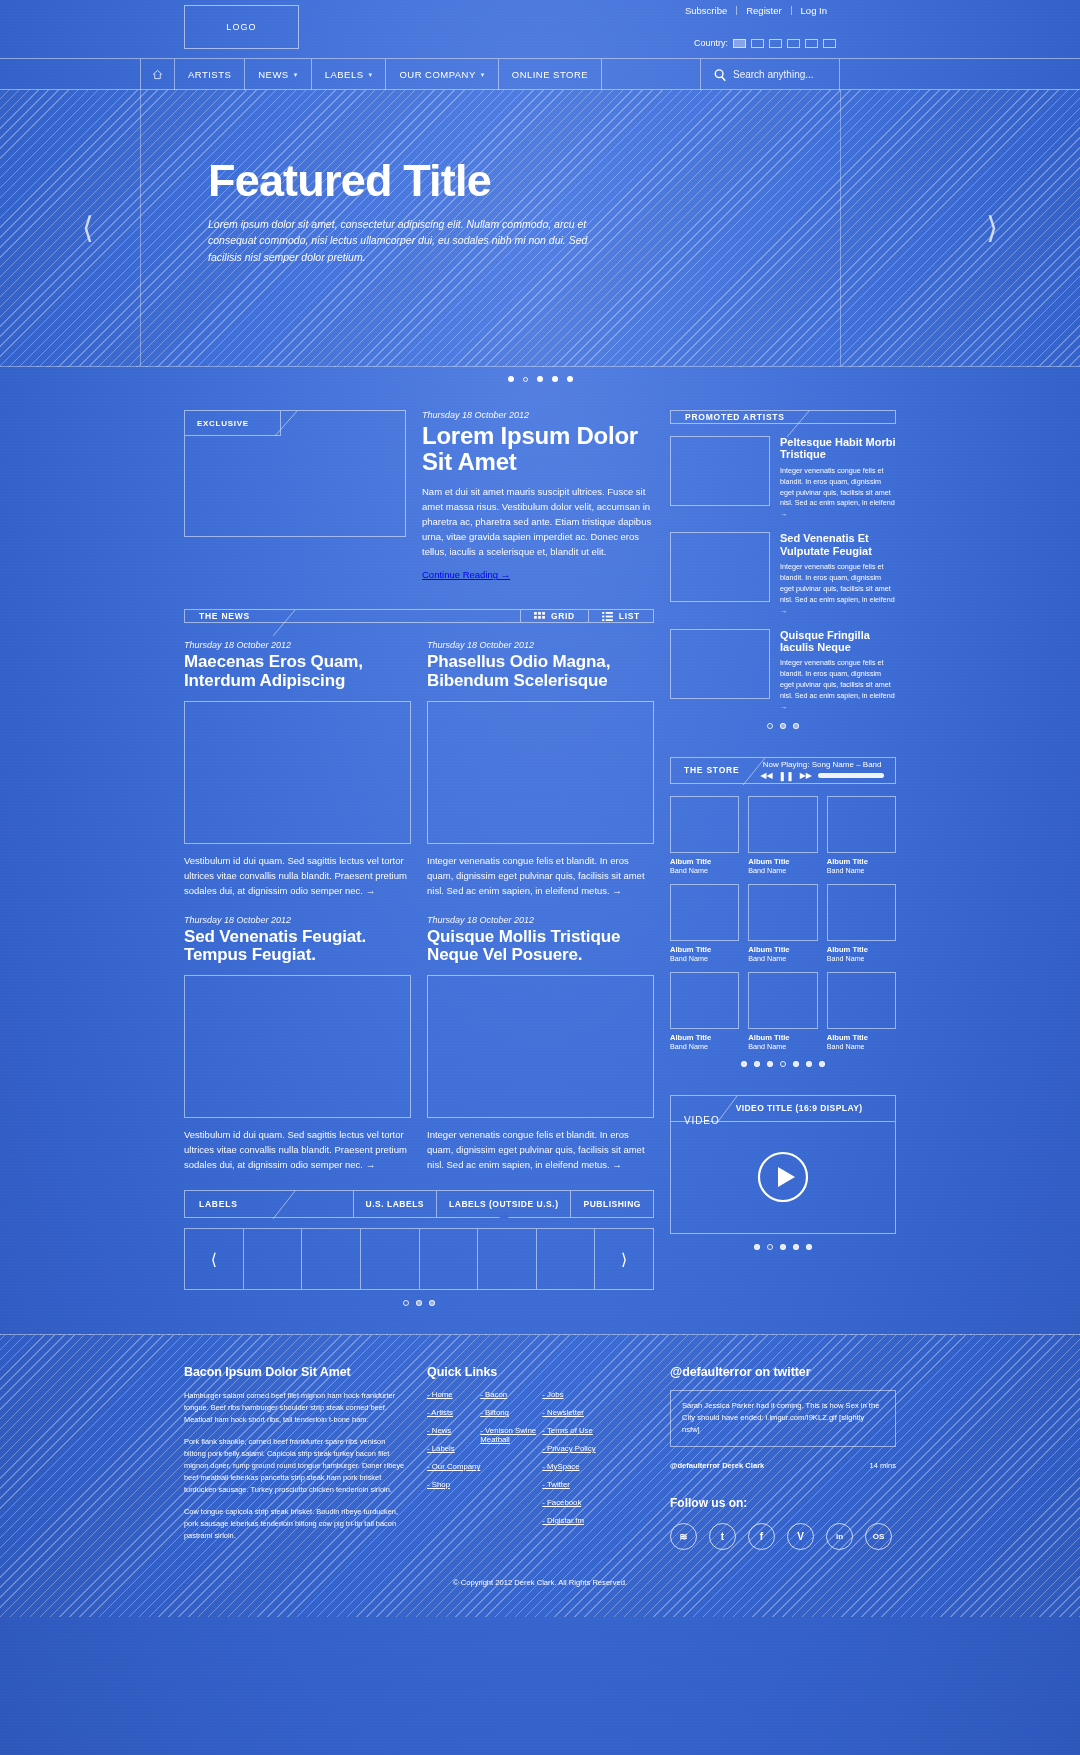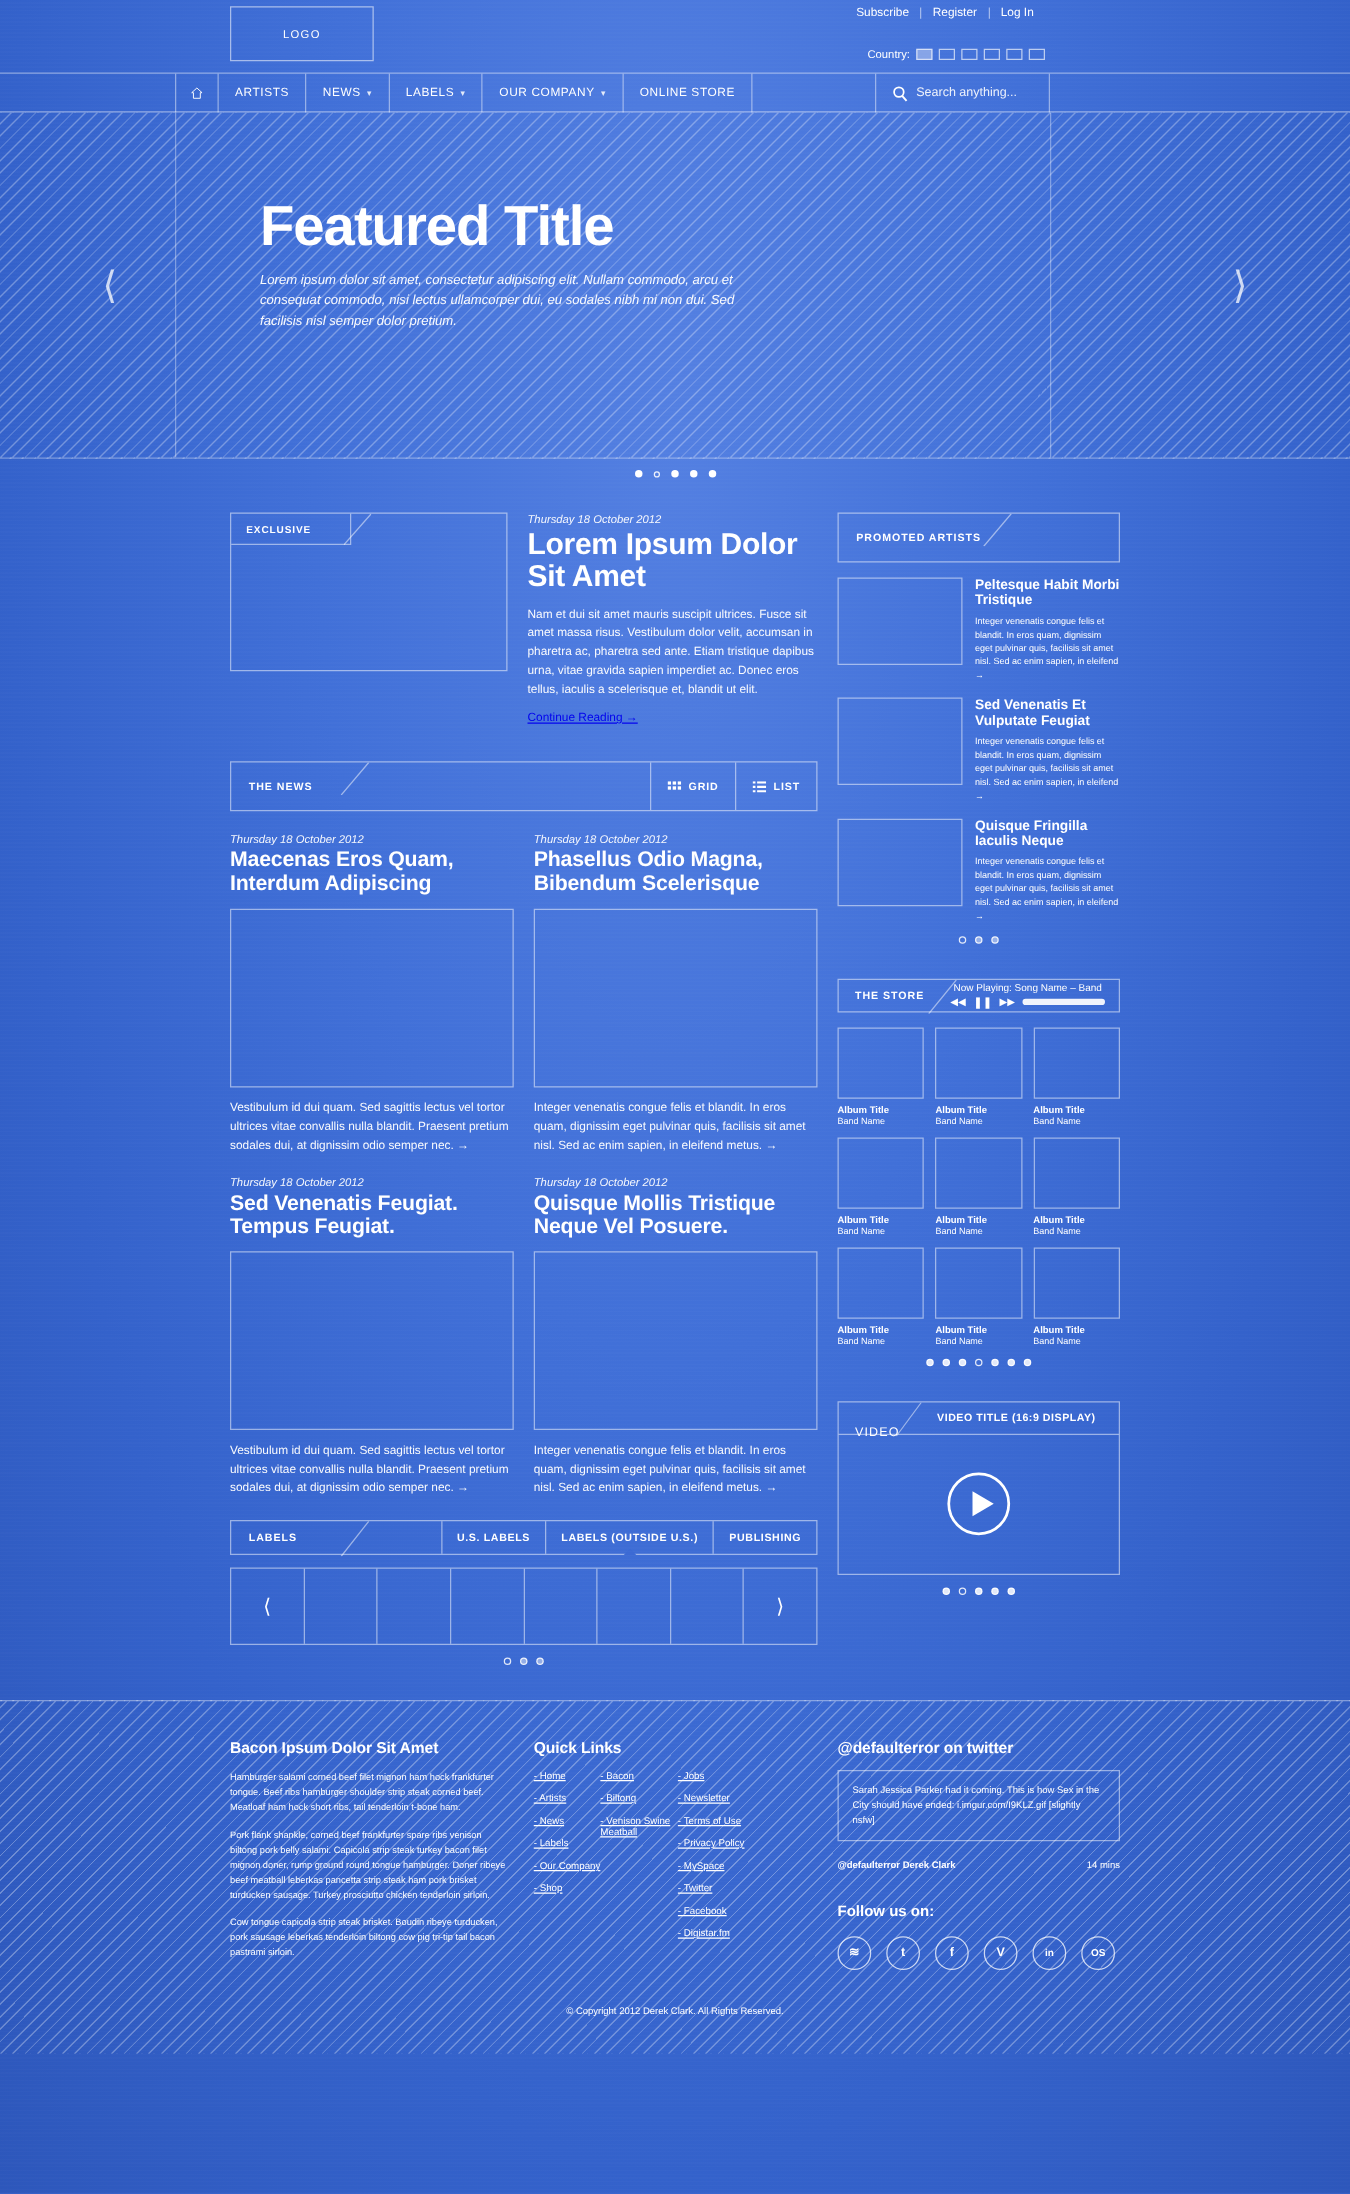--- a/index.html
+++ b/index.html
@@ -115,21 +115,21 @@
   }
   .arrow-l { left: 82px; } .arrow-r { right: 82px; }
   .dots { display: flex; gap: 9px; justify-content: center; align-items: center; }
   .dot { width: 6px; height: 6px; border-radius: 50%; background: #fff; }
   .dot.hollow { background: transparent; border: 1px solid rgba(255,255,255,.9); width:5px; height:5px; }
   .hero-dots { padding: 9px 0 0; }
 
   
   .panel-head {
     position: relative;
-    height: 40px;
+    height: 14px;
     border: 1px solid rgba(255,255,255,.5);
     display: flex; align-items: center;
   }
   .panel-head .title {
     font-size: 8.5px; font-weight: bold; letter-spacing: .09em;
     padding-left: 14px;
   }
   .slash {
     position: absolute; left: 0; top: 0; bottom: 0; pointer-events: none;
   }
@@ -191,21 +191,21 @@
   .np-ctrls { display:flex; align-items:center; gap:6px; justify-content:center; margin-top: 2px; }
   .np-bar { width: 66px; height: 5px; border-radius: 3px; background: rgba(255,255,255,.92); }
 
   .albums { display: grid; grid-template-columns: repeat(3, 1fr); gap: 9px; margin-top: 12px; }
   .album-thumb { height: 57px; }
   .album-t { font-size: 7.6px; font-weight: bold; margin-top: 4px; }
   .album-b { font-size: 7.2px; }
 
   .video-head { position: relative; height: 27px; border: 1px solid rgba(255,255,255,.5); display:flex; align-items:center; }
   .video-head .title { font-size: 10px; font-weight:normal; letter-spacing:.09em; padding-left: 13px; margin-top: 25px; }
-  .video-head .vt { margin-left: 30px; font-size: 8.5px; font-weight: bold; letter-spacing: .05em; }
+  .video-head .vt { margin-left: 16px; font-size: 8.5px; font-weight: bold; letter-spacing: .05em; }
   .video-box { height: 112px; margin-top: 0; border: 1px solid rgba(255,255,255,.5); border-top:none;
     display:flex; align-items:center; justify-content:center; }
 
   
   .labels-bar { display: flex; height: 28px; margin-top: 18px; border: 1px solid rgba(255,255,255,.5); position: relative; }
   .labels-bar .lb-title { font-size: 8.5px; font-weight: bold; letter-spacing: .09em; padding: 0 14px; display:flex; align-items:center; }
   .labels-bar .spacer { flex: 1; }
   .labels-bar .tab {
     display: flex; align-items: center; padding: 0 12px;
     font-size: 8.5px; font-weight: bold; letter-spacing: .06em;

